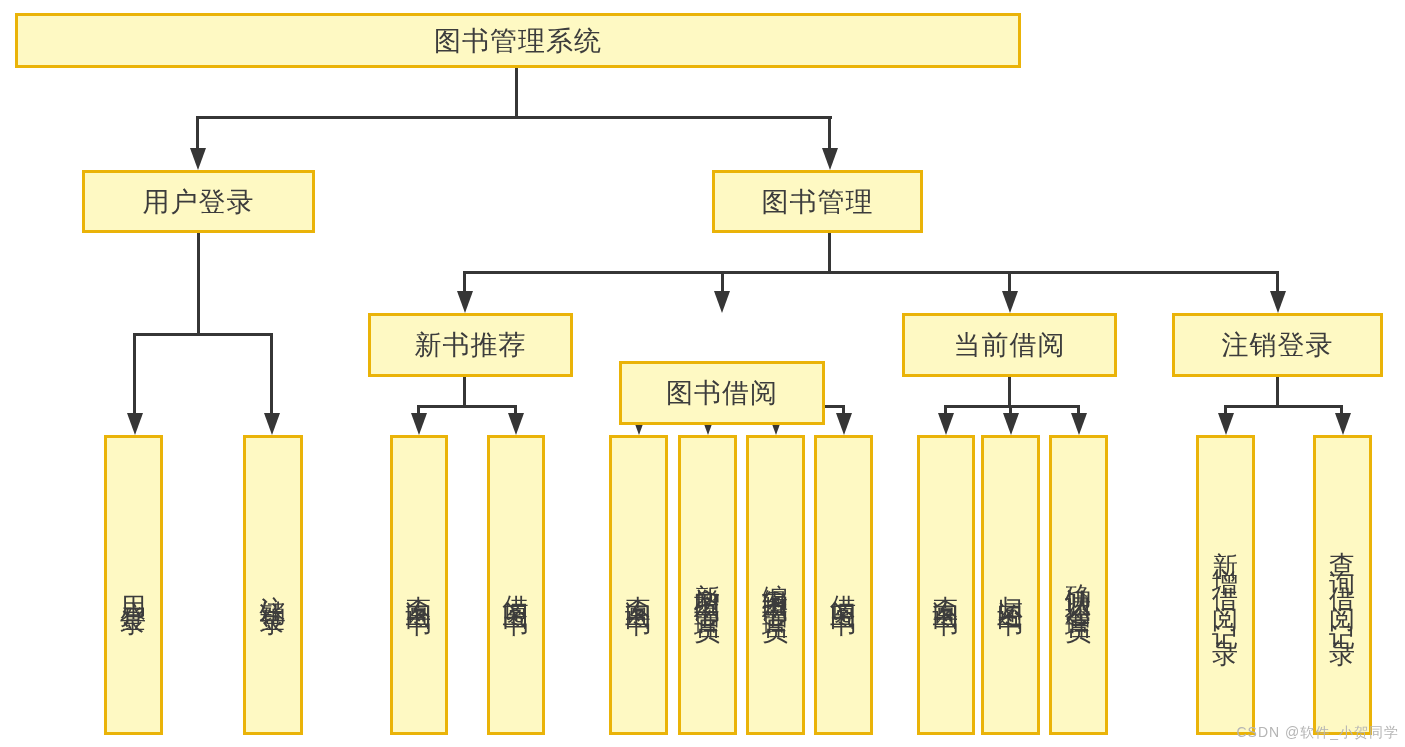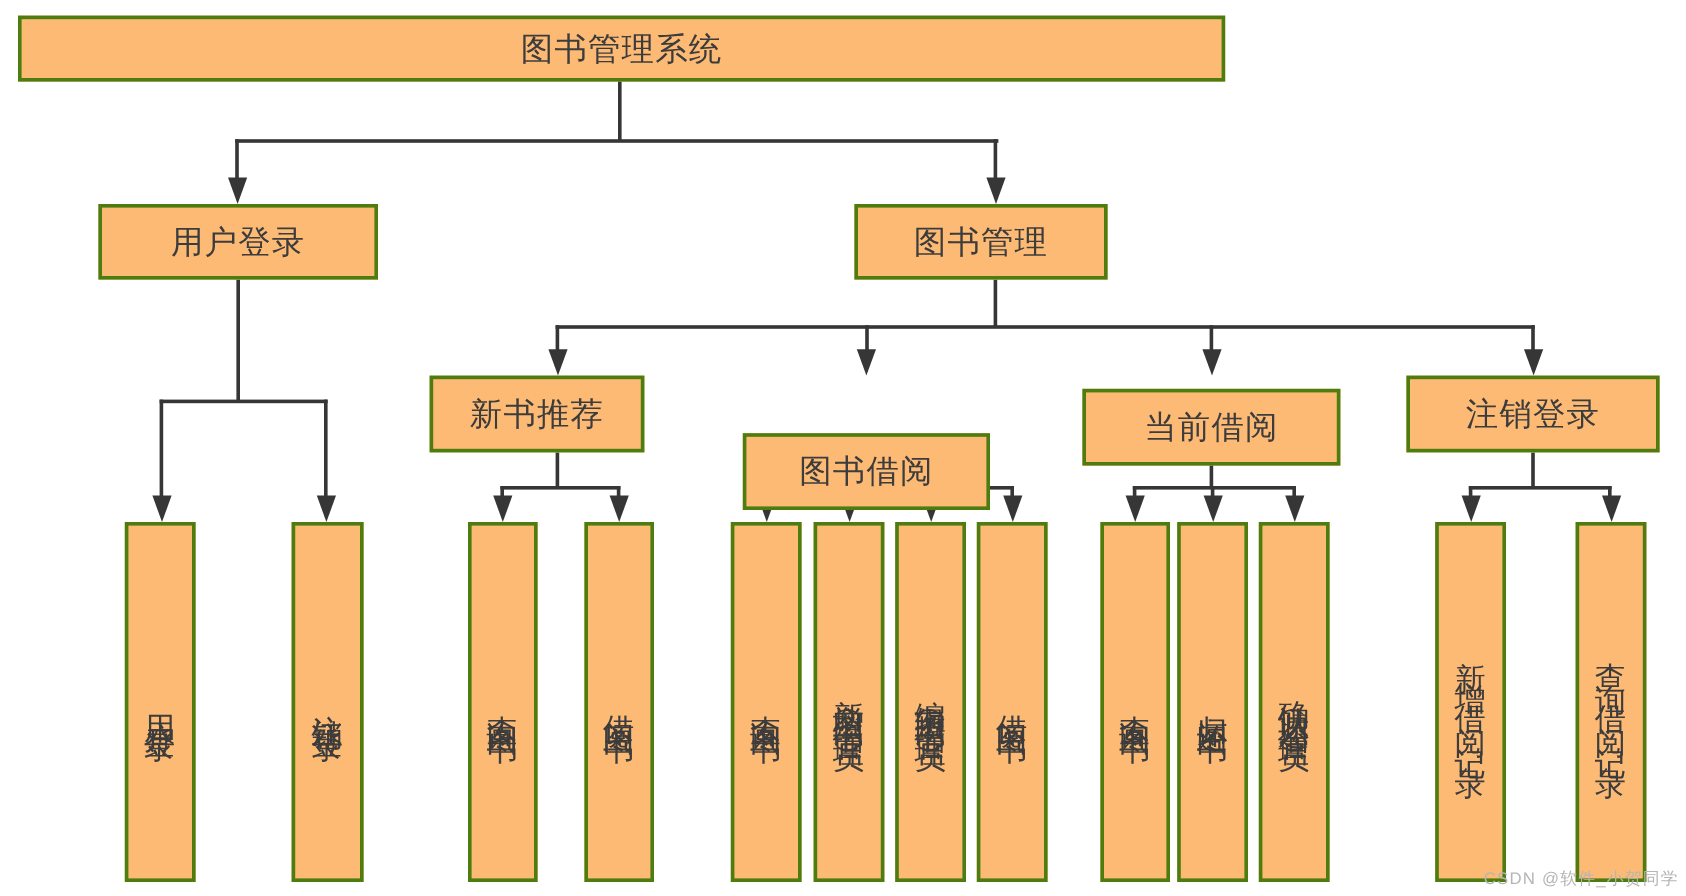--- a/index.html
+++ b/index.html
@@ -6,22 +6,22 @@
   #canvas{
     position:relative;
     width:1405px;height:747px;
     background:#ffffff;
     font-family:"Liberation Sans", sans-serif;
     overflow:hidden;
   }
   .box{
     position:absolute;
     box-sizing:border-box;
-    border:3px solid #4d7c0f;
-    background:#fdba74;
+    border:3px solid #eab308;
+    background:#fef9c3;
     display:flex;
     align-items:center;
     justify-content:center;
     color:#3c3c3c;
   }
   .box.h{font-size:27px;letter-spacing:1px;}
   .box.v{
     writing-mode:vertical-lr;
     text-orientation:mixed;
     font-size:26px;
@@ -111,23 +111,23 @@
   <div class="vline" style="left:1224px;top:405px;height:12px;"></div>
   <div class="vline" style="left:1340px;top:405px;height:12px;"></div>
   <div class="arrow" style="left:1218px;top:413px;"></div>
   <div class="arrow" style="left:1335px;top:413px;"></div>
 
   <div class="box h" style="left:15px;top:13px;width:1006px;height:55px;">图书管理系统</div>
 
   <div class="box h" style="left:82px;top:170px;width:233px;height:63px;">用户登录</div>
   <div class="box h" style="left:712px;top:170px;width:211px;height:63px;">图书管理</div>
 
-  <div class="box h" style="left:358px;top:313px;width:179px;height:64px;">新书推荐</div>
+  <div class="box h" style="left:368px;top:313px;width:205px;height:64px;">新书推荐</div>
   <div class="box h" style="left:619px;top:313px;width:206px;height:64px;margin-top:48px;">图书借阅</div>
-  <div class="box h" style="left:902px;top:313px;width:215px;height:64px;margin-top:11px;">当前借阅</div>
+  <div class="box h" style="left:902px;top:313px;width:215px;height:64px;">当前借阅</div>
   <div class="box h" style="left:1172px;top:313px;width:211px;height:64px;">注销登录</div>
 
   <div class="box v" style="left:104px;top:435px;width:59px;height:300px;">用户登录</div>
   <div class="box v" style="left:243px;top:435px;width:60px;height:300px;">注销登录</div>
 
   <div class="box v" style="left:390px;top:435px;width:58px;height:300px;">查询图书</div>
   <div class="box v" style="left:487px;top:435px;width:58px;height:300px;">借阅图书</div>
 
   <div class="box v" style="left:609px;top:435px;width:59px;height:300px;">查询图书</div>
   <div class="box v" style="left:678px;top:435px;width:59px;height:300px;">新增图书（管理员）</div>

